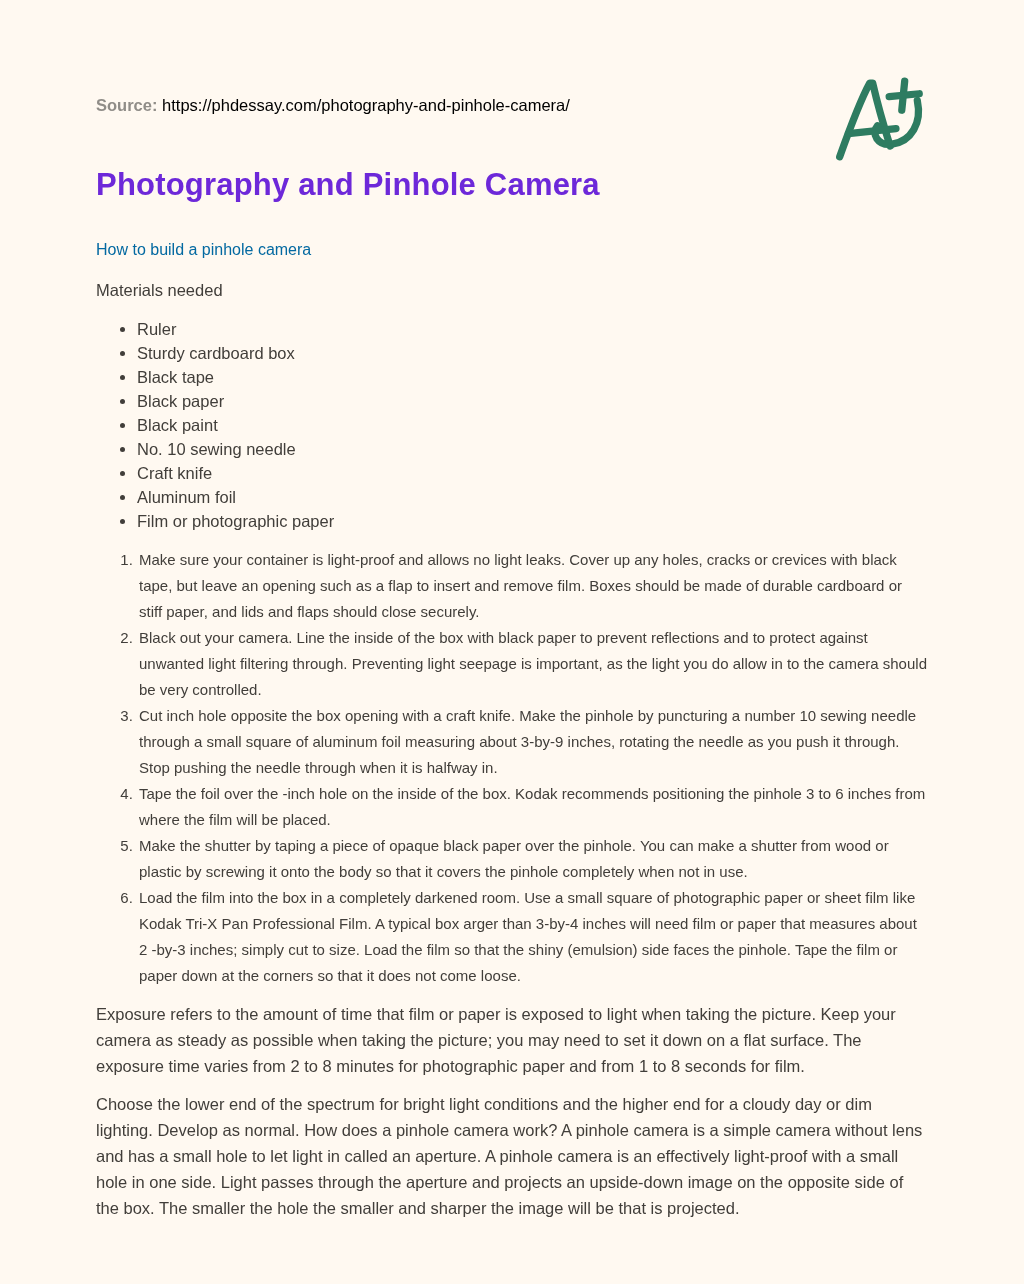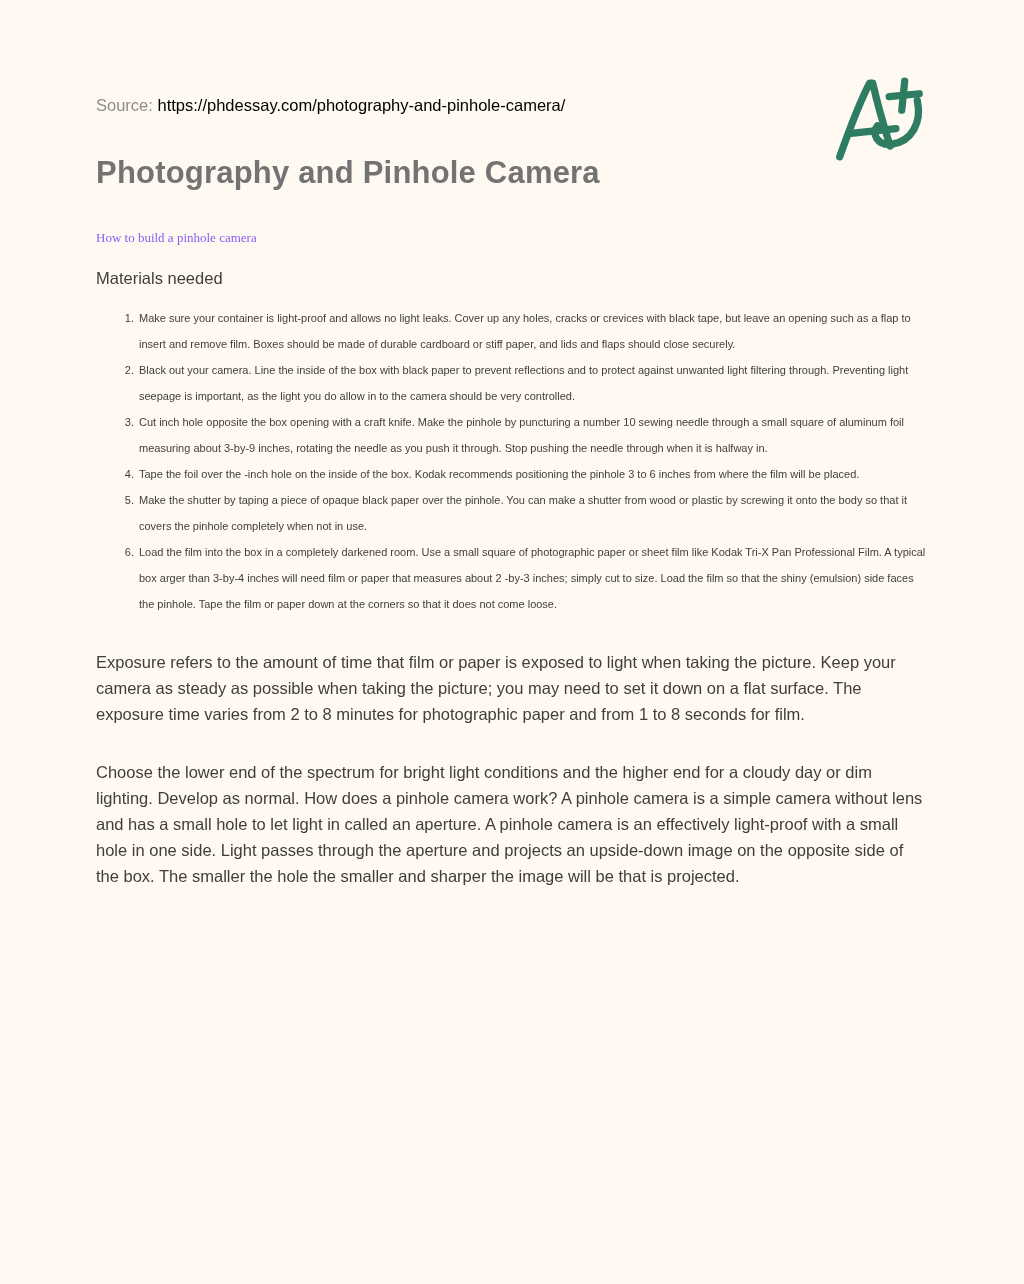--- a/index.html
+++ b/index.html
@@ -21,45 +21,44 @@
   .byline {
     font-size: 25px;
     font-weight: 700;
     color: #2F2C29;
     letter-spacing: 0.2px;
   }
   .source-line {
     margin-top: 22px;
     font-size: 16.5px;
   }
-  .source-label { color: #908D88; }
+  .source-label { color: #908D88; font-weight: bold; }
   .source-link {
     color: #000000;
     text-decoration: none;
     cursor: pointer;
   }
   .logo {
     position: absolute;
     top: 68px;
     right: 97px;
     width: 97px;
     height: 100px;
   }
   .article-title {
-    margin-top: 40px;
+    margin-top: 52px;
     font-size: 31px;
     font-weight: 700;
-    color: #737373;
+    color: #6d28d9;
     letter-spacing: 0.2px;
   }
   .para, .lead {
-    font-size: 13px;
+    font-size: 16px;
     line-height: 26px;
-    color: #8b5cf6;
-    font-family: Liberation Serif, serif;
+    color: #0369a1;
   }
   .lead { margin-top: 34px; }
   .section-label {
     margin-top: 14px;
     font-size: 16.5px;
     line-height: 26px;
     color: #413E3A;
   }
   ul.materials {
     margin-top: 14px;
@@ -70,27 +69,27 @@
     font-size: 16.5px;
     line-height: 24px;
     color: #413E3A;
   }
   ol.instructions {
     margin-top: 14px;
     padding-left: 41px;
     list-style: decimal outside;
   }
   ol.instructions li {
-    font-size: 11px;
+    font-size: 15px;
     line-height: 26px;
     color: #413E3A;
     padding-left: 2px;
   }
   .closing p {
-    margin-top: 32px;
+    margin-top: 12px;
     font-size: 16.5px;
     line-height: 26px;
     color: #413E3A;
   }
 </style>
 </head>
 <body>
 
 <div class="page">
 
@@ -107,20 +106,40 @@
     <path d="M61 28 L92 25"></path>
     <path d="M90 32 C95 55 84 74 64 77 C49 79 42 66 49 58"></path>
   </svg>
 
   <h1 class="article-title">Photography and Pinhole Camera</h1>
 
   <p class="lead">How to build a pinhole camera</p>
 
   <p class="section-label">Materials needed</p>
 
+  <ul class="materials">
+
+      <li>Ruler</li>
+
+      <li>Sturdy cardboard box</li>
+
+      <li>Black tape</li>
+
+      <li>Black paper</li>
+
+      <li>Black paint</li>
+
+      <li>No. 10 sewing needle</li>
+
+      <li>Craft knife</li>
+
+      <li>Aluminum foil</li>
+
+      <li>Film or photographic paper</li>
+    </ul>
 
 
   <ol class="instructions">
 
       <li>Make sure your container is light-proof and allows no light leaks. Cover up any holes, cracks or crevices with black tape, but leave an opening such as a flap to insert and remove film. Boxes should be made of durable cardboard or stiff paper, and lids and flaps should close securely.</li>
 
       <li>Black out your camera. Line the inside of the box with black paper to prevent reflections and to protect against unwanted light filtering through. Preventing light seepage is important, as the light you do allow in to the camera should be very controlled.</li>
 
       <li>Cut inch hole opposite the box opening with a craft knife. Make the pinhole by puncturing a number 10 sewing needle through a small square of aluminum foil measuring about 3-by-9 inches, rotating the needle as you push it through. Stop pushing the needle through when it is halfway in.</li>
 

